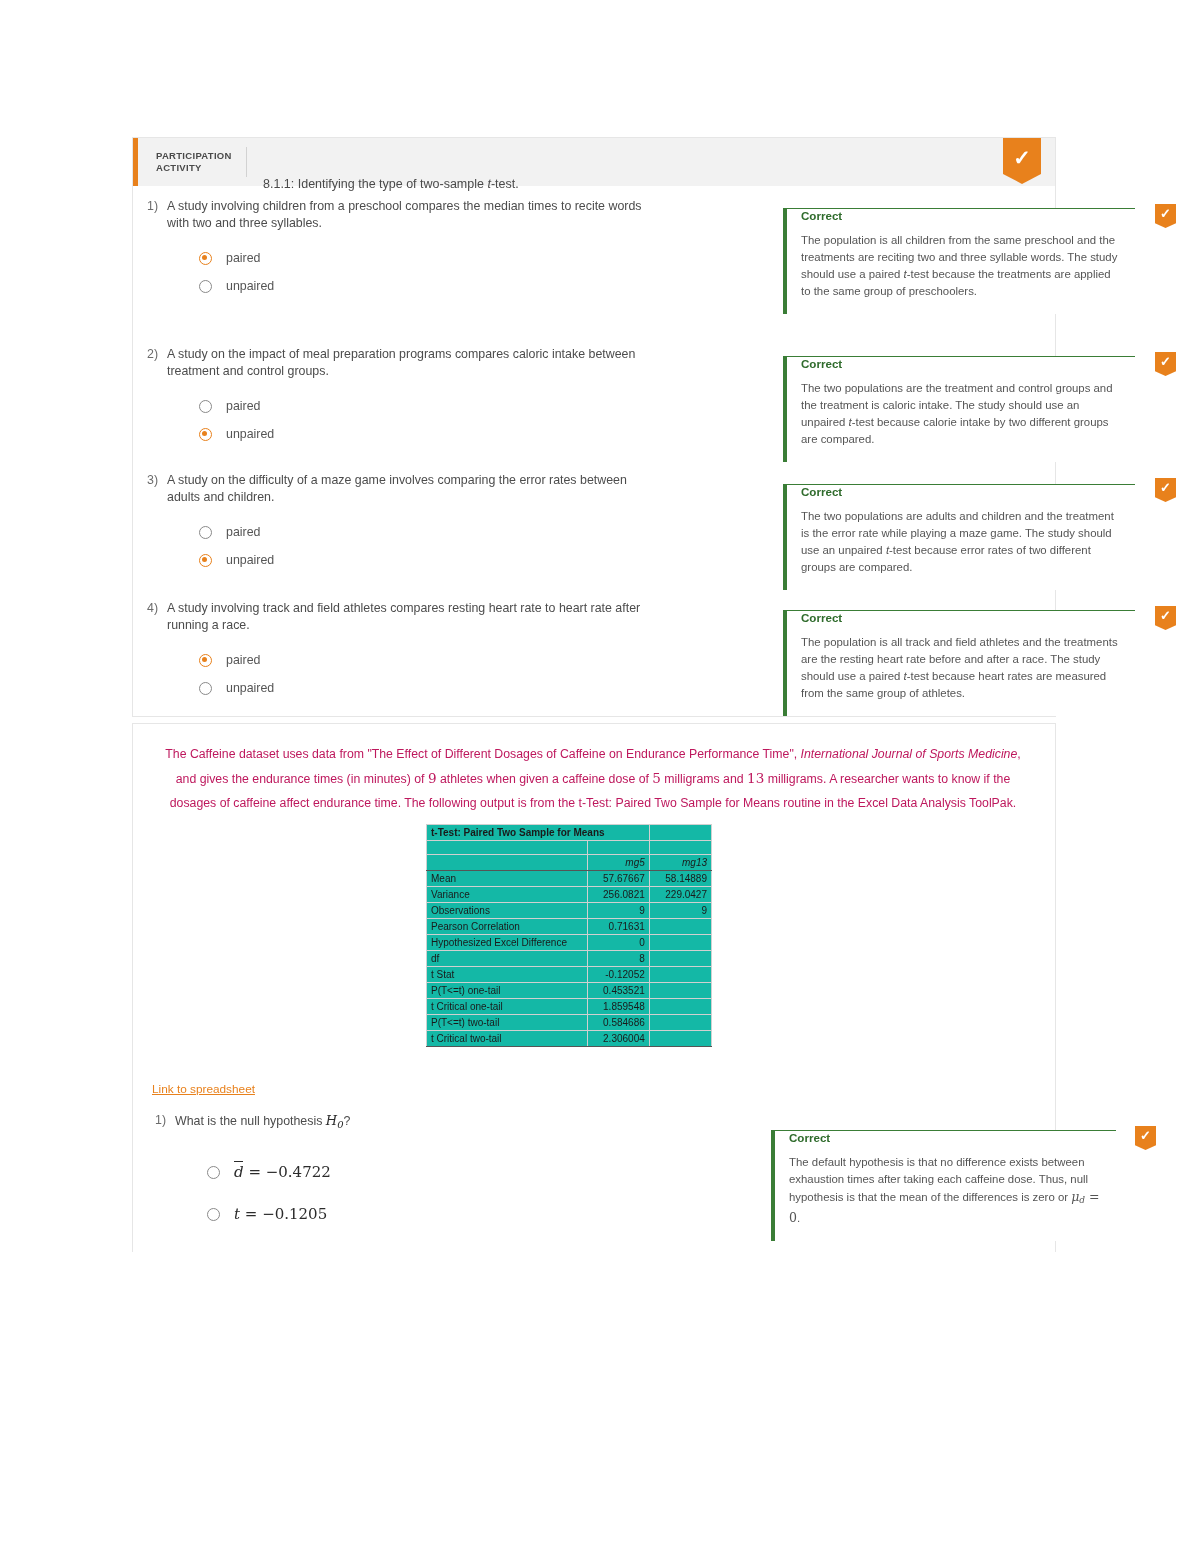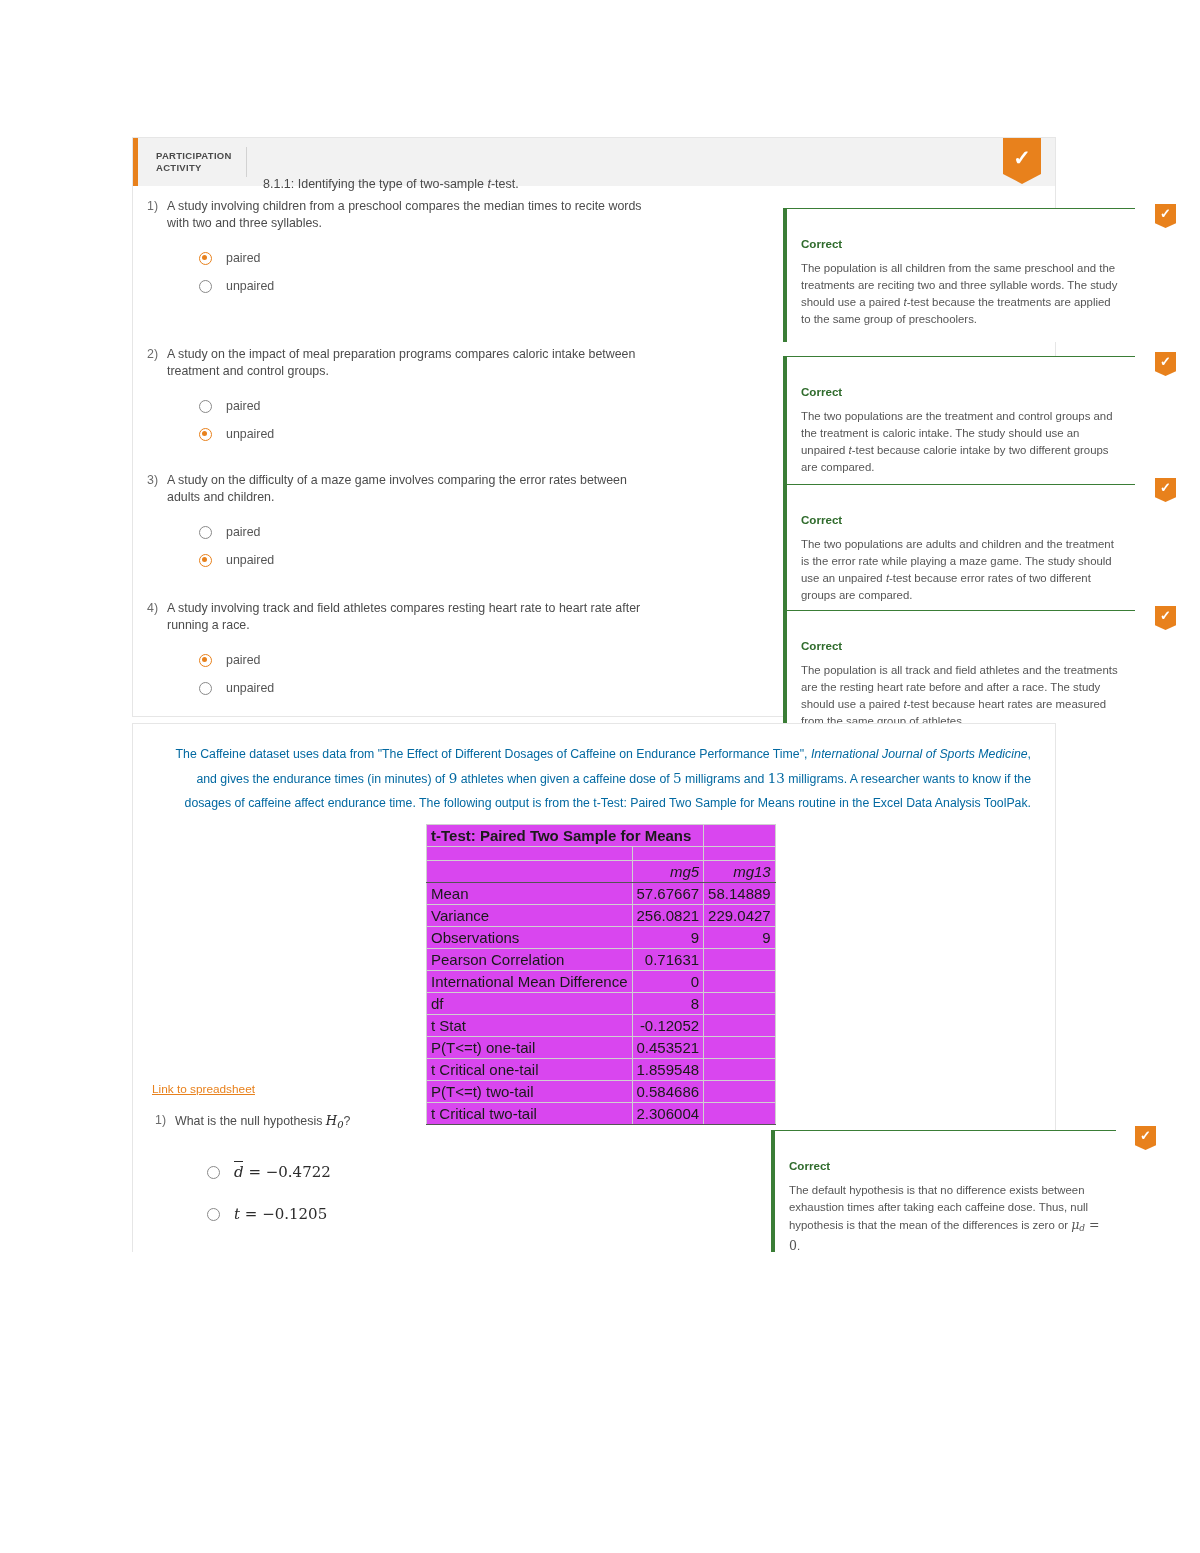--- a/index.html
+++ b/index.html
@@ -171,21 +171,21 @@
     background: #2b2b2b;
   }
 
   
   .ansbox {
     position: absolute;
     left: 650px;
     width: 352px;
     border-left: 4px solid #3a7d36;
     border-top: 1.5px solid #3a7d36;
-    padding: 28px 14px 14px 14px;
+    padding: 0 14px 14px 14px;
     background: #fff;
   }
   .ans-title {
     font-size: 11.6px;
     font-weight: bold;
     color: #2f6b2c;
     margin-bottom: 10px;
   }
   .ans-body {
     font-size: 11.4px;
@@ -209,36 +209,36 @@
     background: #ffffff;
     box-shadow: 0 0 0 1px #e6e6e6;
   }
   .para {
     position: absolute;
     left: 22px;
     top: 18px;
     width: 876px;
     font-size: 12.3px;
     line-height: 24px;
-    color: #0369a1;
-    text-align: right;
+    color: #be185d;
+    text-align: center;
   }
   .para i { font-style: italic; }
   .para .num { font-family: "DejaVu Serif", serif; font-size: 13.5px; }
 
   
   .xl {
     position: absolute;
     left: 293px;
     top: 100px;
     width: 286px;
     border-collapse: collapse;
-    font-size: 15px;
+    font-size: 10px;
     color: #1a1a1a;
-    background: #d946ef;
+    background: #14b8a6;
   }
   .xl td {
     border: 1px solid #d0d0d0;
     padding: 2px 4px;
     height: 15px;
     white-space: nowrap;
   }
   .xl td.lbl { width: 160px; }
   .xl td.v { width: 62px; text-align: right; }
   .xl td.v2 { width: 62px; text-align: right; }
@@ -425,21 +425,21 @@
             <td class="lbl">Observations</td>
             <td class="v">9</td>
             <td class="v2">9</td>
           </tr>
       <tr>
             <td class="lbl">Pearson Correlation</td>
             <td class="v">0.71631</td>
             <td class="v2"></td>
           </tr>
       <tr>
-            <td class="lbl">International Mean Difference</td>
+            <td class="lbl">Hypothesized Excel Difference</td>
             <td class="v">0</td>
             <td class="v2"></td>
           </tr>
       <tr>
             <td class="lbl">df</td>
             <td class="v">8</td>
             <td class="v2"></td>
           </tr>
       <tr>
             <td class="lbl">t Stat</td>

